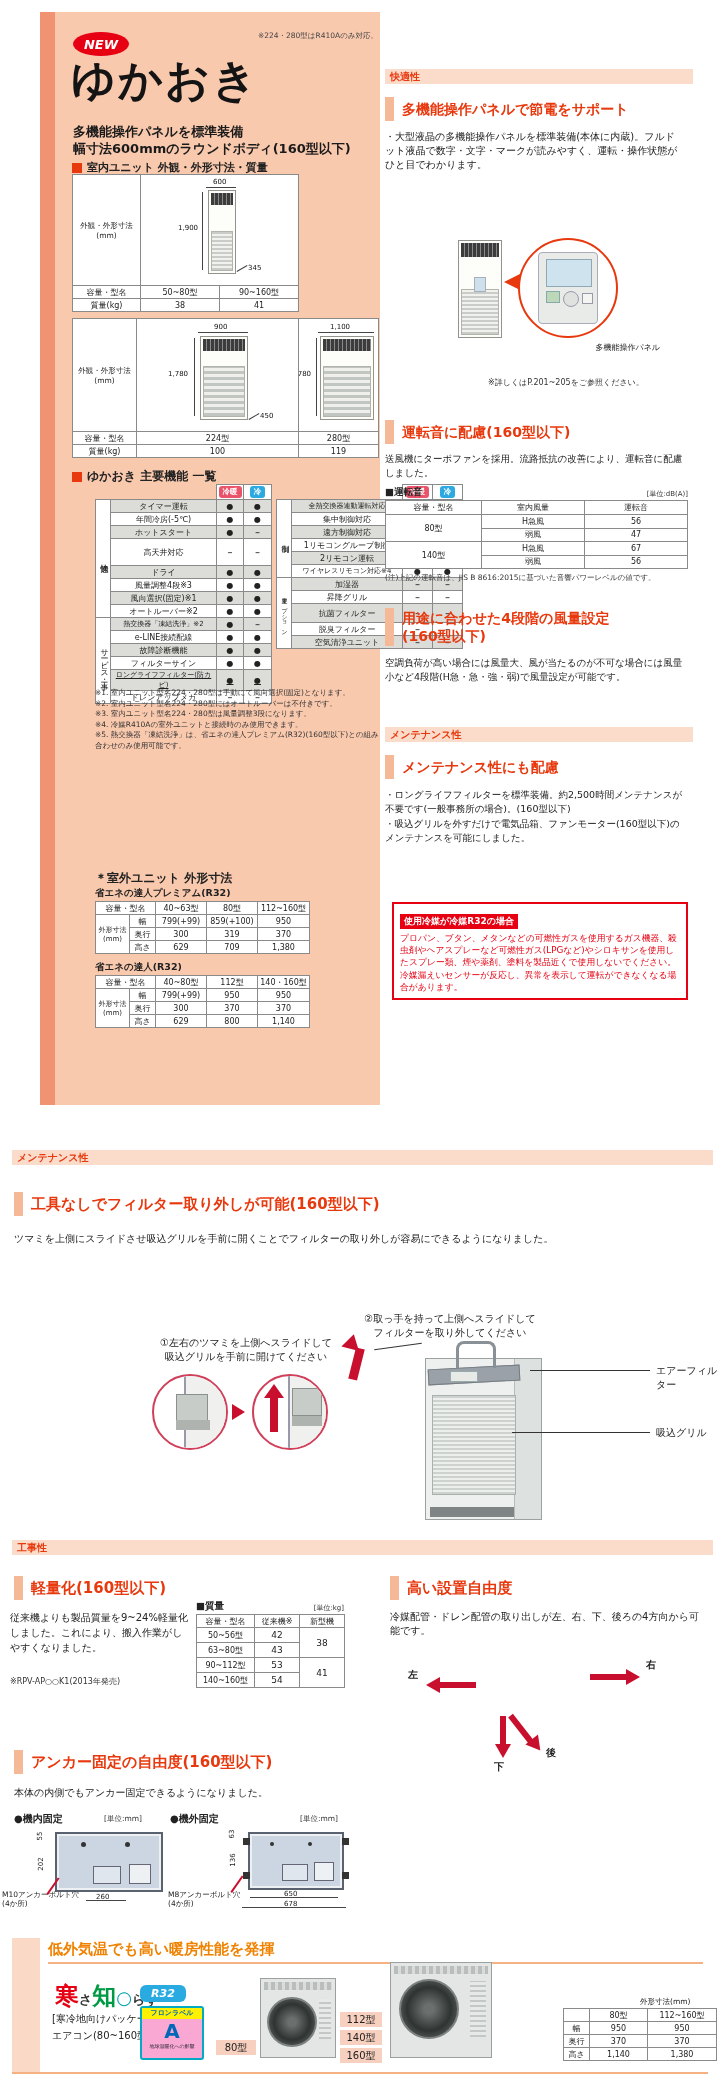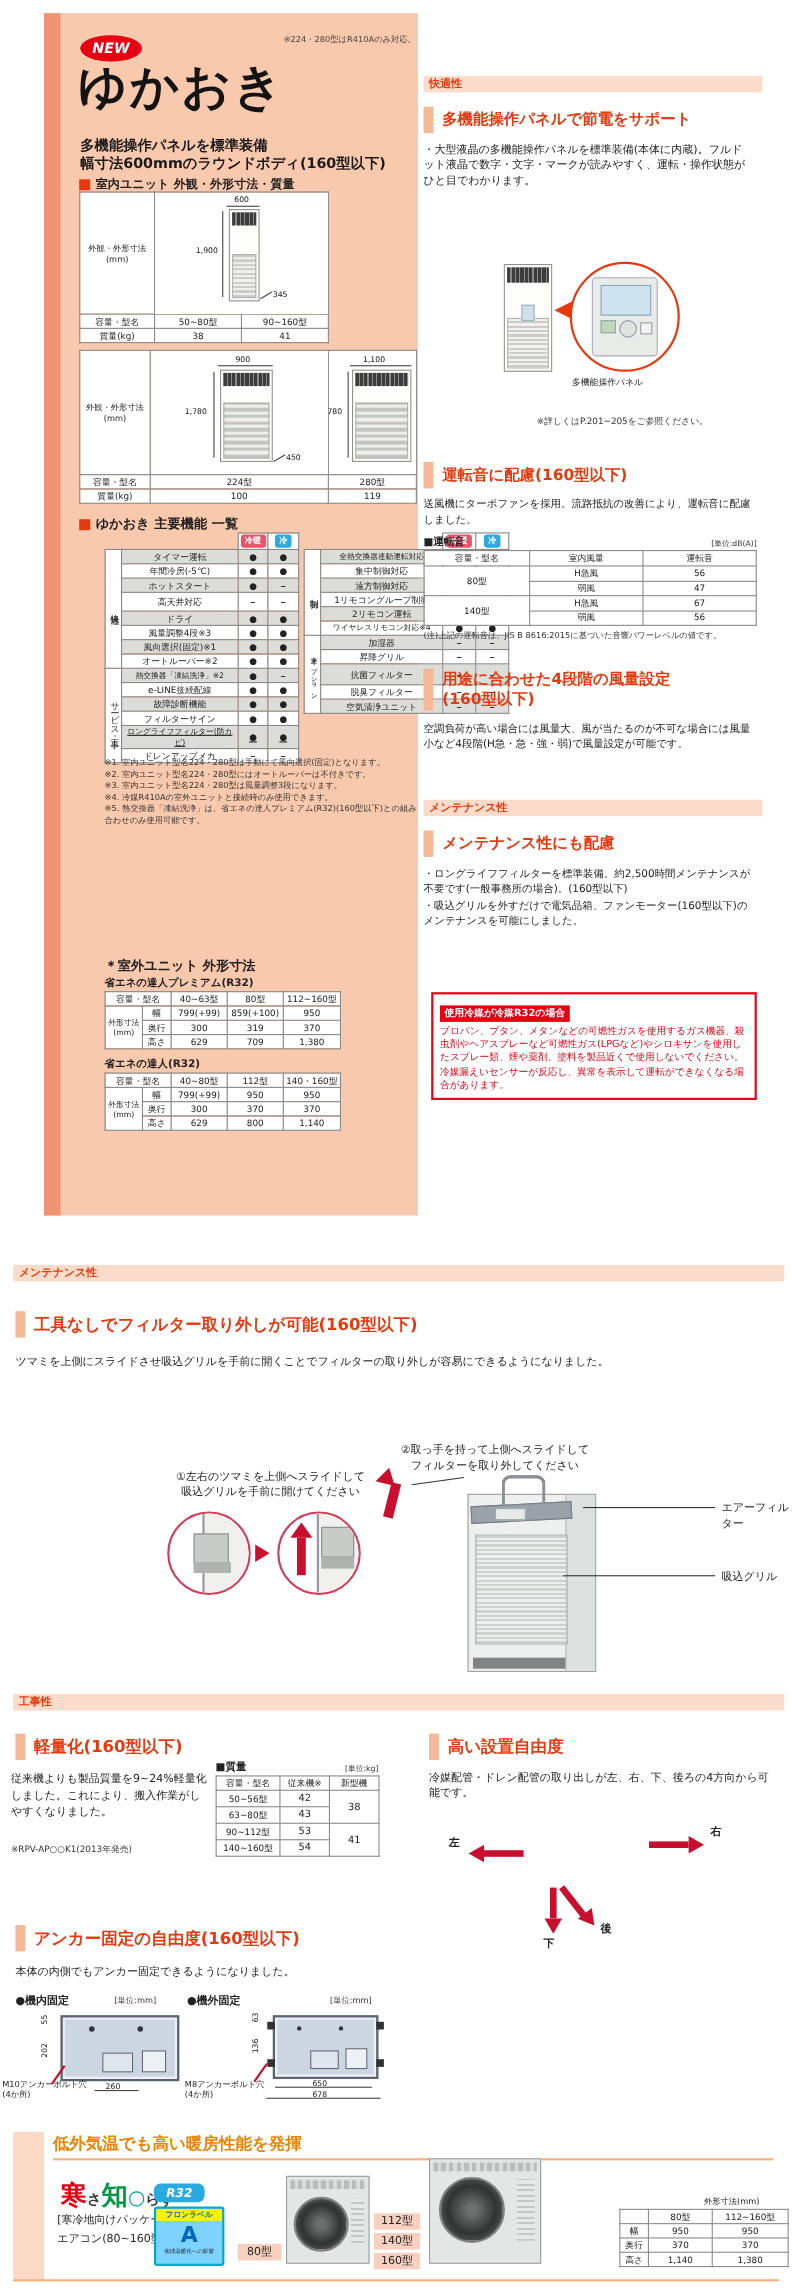--- a/index.html
+++ b/index.html
@@ -183,21 +183,21 @@
     <tr style="height:13px;">
           <td class="lft">年間冷房(-5℃)</td>
           <td class="mh">●</td>
           <td class="mc">●</td>
         </tr>
     <tr class="rg" style="height:13px;">
           <td class="lft">ホットスタート</td>
           <td class="mh">●</td>
           <td class="mc">－</td>
         </tr>
-    <tr style="height:17px;">
+    <tr style="height:27px;">
           <td class="lft">高天井対応</td>
           <td class="mh">－</td>
           <td class="mc">－</td>
         </tr>
     <tr class="rg" style="height:13px;">
           <td class="lft">ドライ</td>
           <td class="mh">●</td>
           <td class="mc">●</td>
         </tr>
     <tr style="height:13px;">
@@ -424,21 +424,21 @@
     <div style="position:absolute;left:74px;top:36px;width:0;height:0;border-top:8px solid transparent;border-bottom:8px solid transparent;border-right:16px solid #e8380d;"></div>
     <div style="position:absolute;left:88px;top:0px;width:96px;height:96px;border:2px solid #e8380d;border-radius:50%;background:#fff;overflow:hidden;">
       <div style="position:absolute;left:18px;top:12px;width:58px;height:70px;background:#e9ebe8;border:1px solid #aab;border-radius:4px;">
         <div style="position:absolute;left:7px;top:6px;width:44px;height:26px;background:#cfe3ee;border:1px solid #8fa8b6;"></div>
         <div style="position:absolute;left:7px;top:38px;width:12px;height:10px;background:#bcd8b9;border:1px solid #8aa;"></div>
         <div style="position:absolute;left:24px;top:38px;width:14px;height:14px;background:#dfe2df;border:1px solid #99a;border-radius:50%;"></div>
         <div style="position:absolute;left:43px;top:40px;width:9px;height:9px;background:#f4f4f2;border:1px solid #99a;"></div>
       </div>
     </div>
   </div>
-  <div class="abs" style="left:520px;top:342px;width:140px;font-size:8px;text-align:left;color:#222;">多機能操作パネル</div>
+  <div class="abs" style="left:520px;top:342px;width:140px;font-size:8px;text-align:right;color:#222;">多機能操作パネル</div>
   <div class="abs" style="left:488px;top:377px;font-size:8px;color:#333;">※詳しくはP.201~205をご参照ください。</div>
 
   <div class="abs hd-red" style="left:385px;top:420px;width:303px;height:24px;">
     <div class="bar"></div>
     <div class="tx">運転音に配慮(160型以下)</div>
   </div>
   <div class="abs body95" style="left:385px;top:452px;width:300px;">送風機にターボファンを採用。流路抵抗の改善により、運転音に配慮しました。</div>
   <div class="abs" style="left:385px;top:486px;font-size:9.5px;font-weight:bold;">■運転音</div>
   <div class="abs" style="left:600px;top:489px;width:88px;text-align:right;font-size:7px;color:#333;">[単位:dB(A)]</div>
   <table class="t abs" style="left:385px;top:500px;width:302px;">
@@ -671,21 +671,21 @@
 
   <div class="abs" style="left:55px;top:1980px;font-weight:bold;">
     <span style="font-size:24px;color:#e60012;">寒</span><span style="font-size:13px;color:#333;">さ</span><span style="font-size:24px;color:#009944;">知</span><span style="font-size:18px;color:#00a0b0;">○</span><span style="font-size:13px;color:#333;">らず</span>
   </div>
   <div class="abs" style="left:52px;top:2010px;font-size:10px;line-height:17px;color:#222;">
     <div>[寒冷地向けパッケージ</div>
     <div>エアコン(80~160型)]</div>
   </div>
 
   <div class="abs" style="left:140px;top:1985px;width:46px;height:17px;background:#29abe2;border-radius:6px;color:#fff;font-weight:bold;font-style:italic;font-size:11px;display:flex;align-items:center;justify-content:center;">R32</div>
-  <div class="abs" style="left:140px;top:2006px;width:60px;height:50px;border:2px solid #00a9c4;background:#7dd3fc;border-radius:3px;overflow:hidden;">
+  <div class="abs" style="left:140px;top:2006px;width:60px;height:50px;border:2px solid #00a9c4;background:#f9a8d4;border-radius:3px;overflow:hidden;">
     <div style="background:#fff100;color:#0068b7;font-size:7px;font-weight:bold;text-align:center;line-height:11px;">フロンラベル</div>
     <div style="text-align:center;font-size:20px;font-weight:bold;color:#0068b7;line-height:24px;">A</div>
     <div style="text-align:center;font-size:5px;color:#223;">地球温暖化への影響</div>
   </div>
 
   <div class="abs modelchip" style="left:216px;top:2040px;width:40px;height:15px;">80型</div>
 
   <div class="ou" style="left:260px;top:1978px;width:74px;height:78px;">
     <div class="oslat"></div>
     <div class="fan" style="left:6px;top:18px;width:46px;height:46px;"></div>

